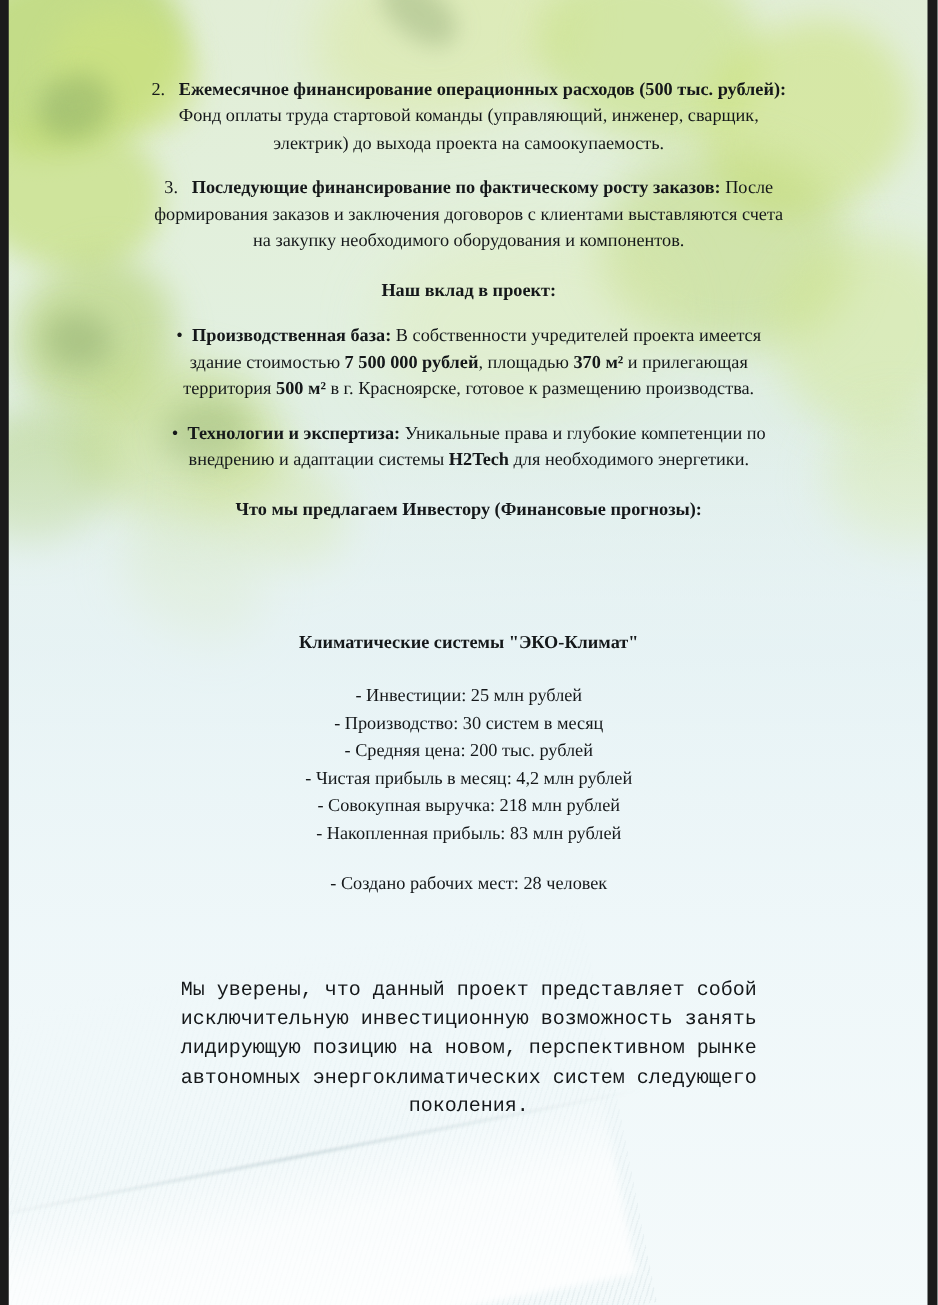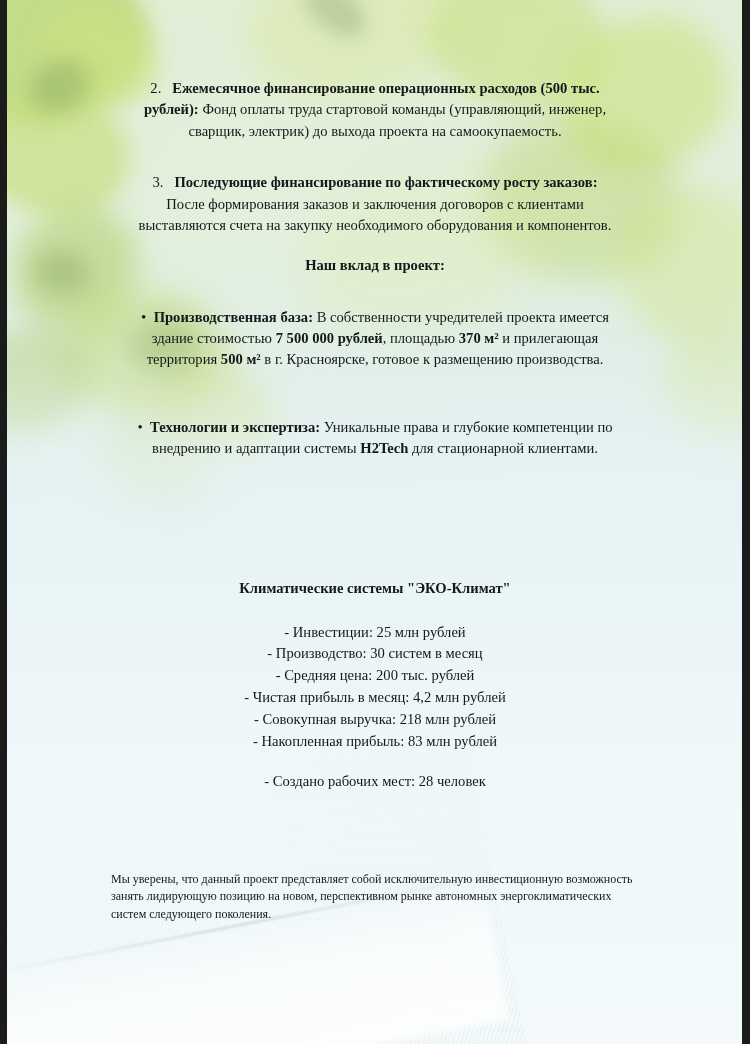--- a/index.html
+++ b/index.html
@@ -126,26 +126,28 @@
   
   .content {
     position: relative;
     z-index: 10;
     padding: 0 22px;
     box-sizing: border-box;
     width: 750px;
   }
   .block { width: 512px; margin: 0 auto; }
 
-  p, li, div.line { margin: 16px; }
+  p, li, div.line { margin: 0; }
 
   .para {
-    font-size: 12px;
+    text-align: center;
+    font-size: 16px;
     line-height: 1.46;
     text-indent: 0;
+    font-family: Liberation Mono, monospace;
   }
   .numlist {
     margin: 0;
     padding: 0;
     list-style: none;
   }
   .numitem {
     text-align: center;
     font-size: 14.6px;
     line-height: 1.47;
@@ -250,26 +252,27 @@
       <div class="spacer-14"></div>
 
       <ul class="bullist">
         <li class="bullitem">
           <span class="dot">•</span>&nbsp;&nbsp;<b>Производственная база:</b><span> В собственности учредителей проекта имеется здание стоимостью </span><b>7 500 000 рублей</b><span>, площадью </span><b>370 м²</b><span> и прилегающая территория </span><b>500 м²</b><span> в г. Красноярске, готовое к размещению производства.</span>
         </li>
 
         <div class="spacer-14"></div>
 
         <li class="bullitem">
-          <span class="dot">•</span>&nbsp;&nbsp;<b>Технологии и экспертиза:</b><span> Уникальные права и глубокие компетенции по внедрению и адаптации системы </span><b>H2Tech</b><span> для стационарной клиентами.</span>
+          <span class="dot">•</span>&nbsp;&nbsp;<b>Технологии и экспертиза:</b><span> Уникальные права и глубокие компетенции по внедрению и адаптации системы </span><b>H2Tech</b><span> для необходимого энергетики.</span>
         </li>
       </ul>
 
       <div class="spacer-18"></div>
 
+      <div class="heading">Что мы предлагаем Инвестору (Финансовые прогнозы):</div>
 
       <div class="spacer-14"></div>
 
 
     </div>
 
     <div class="spacer-56"></div>
     <div class="spacer-14"></div>
 
     <div class="fin-block">

